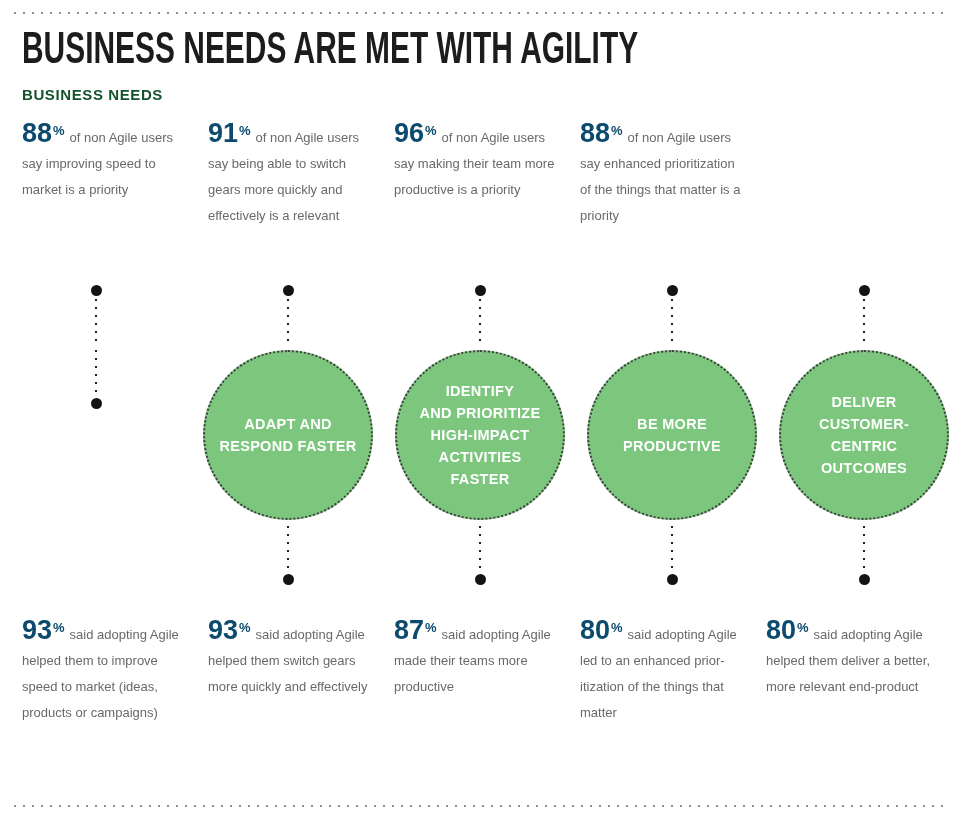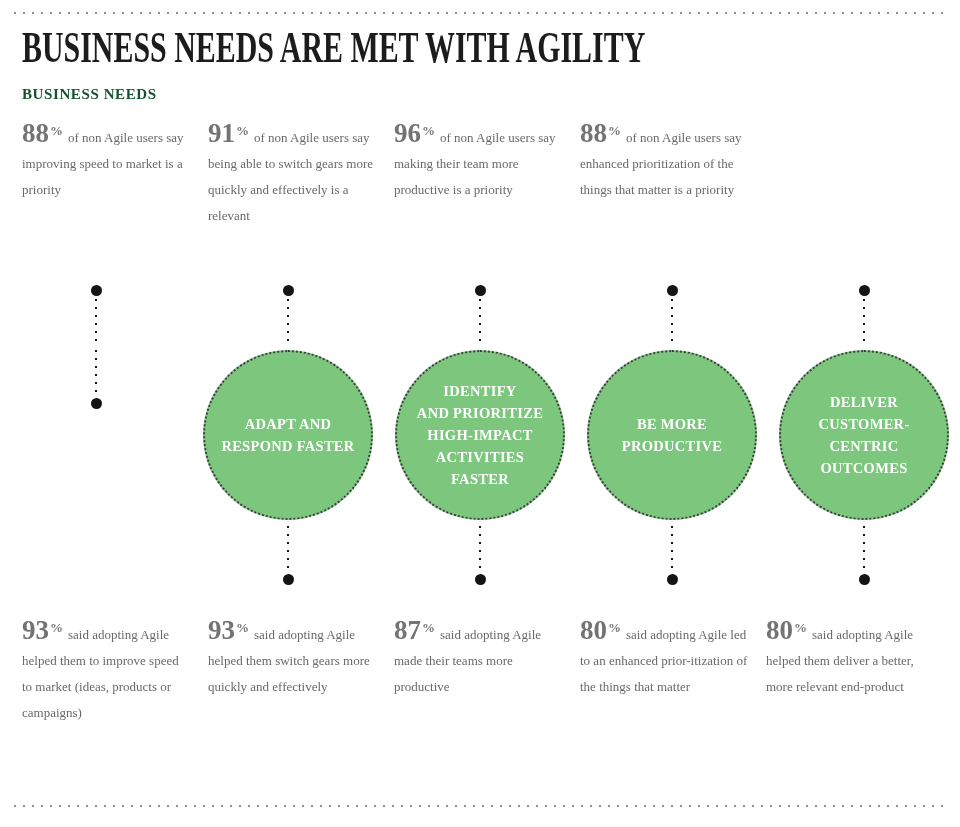--- a/index.html
+++ b/index.html
@@ -2,21 +2,21 @@
 <html><head>
 <meta charset="utf-8">
 <style>
   * { margin: 0; padding: 0; box-sizing: border-box; }
   html, body { background: #ffffff; }
   .page {
     position: relative;
     width: 960px;
     height: 827px;
     background: #ffffff;
-    font-family: Liberation Serif, serif;
+    font-family: Liberation Sans, sans-serif;
     overflow: hidden;
   }
   .rule {
     height: 2px;
     background-image: repeating-linear-gradient(to right, #8f8f8f 0 2px, transparent 2px 9px);
   }
   .rule-top { margin: 12px 16px 0 14px; }
   .rule-bottom { position: absolute; left: 14px; right: 16px; bottom: 20px; }
 
   .title {
@@ -50,21 +50,21 @@
   .stats-grid.needs { min-height: 167px; }
   .stat { padding-right: 18px; }
   .stat-text {
     font-size: 13px;
     line-height: 26px;
     color: #696969;
   }
   .num {
     font-size: 27px;
     font-weight: 700;
-    color: #737373;
+    color: #0c4a6e;
     margin-right: 5px;
     letter-spacing: 0px;
   }
   .num .pct {
     font-size: 13px;
     font-weight: 700;
     vertical-align: 0.55em;
     margin-left: 1px;
   }
 

